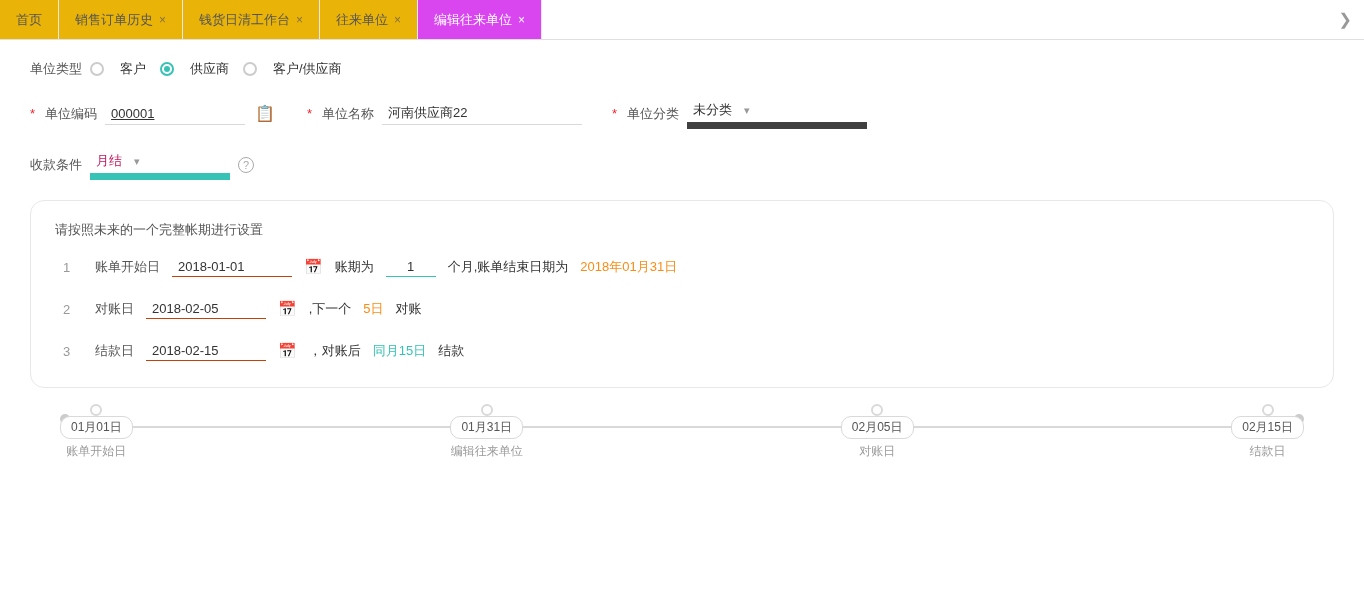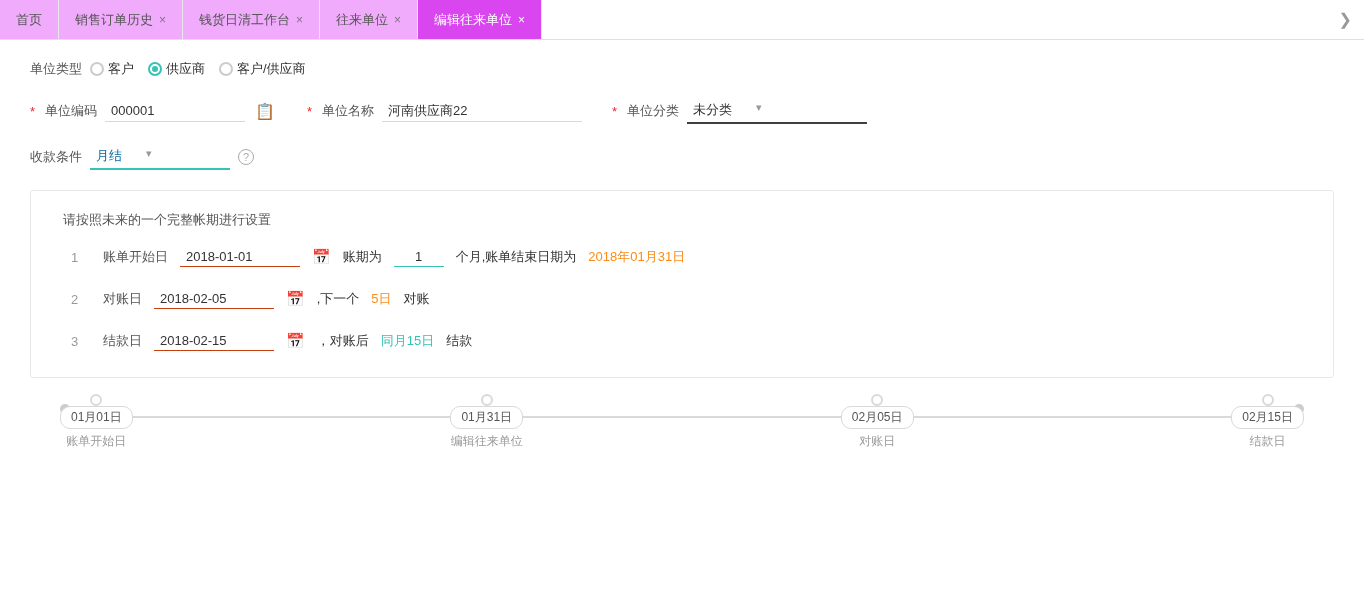--- a/index.html
+++ b/index.html
@@ -16,21 +16,21 @@
     .tab {
       display: flex;
       align-items: center;
       padding: 0 16px;
       cursor: pointer;
       font-size: 13px;
       color: #555;
       border-right: 1px solid #e8e8e8;
       gap: 6px;
       white-space: nowrap;
-      background: #f0abfc;
+      background: #eab308;
     }
     .tab.active {
       background: #d946ef;
       color: #fff;
     }
     .tab .close-btn {
       font-size: 12px;
       color: inherit;
       opacity: 0.7;
       cursor: pointer;
@@ -67,21 +67,21 @@
     }
     .form-item label {
       color: #555;
       white-space: nowrap;
       font-size: 13px;
     }
     .required-star { color: #f5222d; margin-right: 2px; }
     
     
     .radio-group { display: flex; align-items: center; gap: 14px; }
-    .radio-item { display: flex; align-items: center; gap: 4px; cursor: pointer; }
+    .radio-item { display: flex; align-items: center; gap: 16px; cursor: pointer; }
     .radio-circle {
       width: 14px; height: 14px; border-radius: 50%;
       border: 2px solid #ccc;
       display: flex; align-items: center; justify-content: center;
     }
     .radio-circle.checked { border-color: #36c2b4; }
     .radio-circle.checked::after {
       content: ''; width: 6px; height: 6px; border-radius: 50%; background: #36c2b4;
     }
 
@@ -91,22 +91,22 @@
       border-bottom: 1px solid #d9d9d9;
       padding: 3px 6px;
       font-size: 13px;
       outline: none;
       width: 160px;
       color: #333;
     }
 
     
     .dropdown-wrap {
-      display: flex; align-items: flex-start; gap: 20px;
-      border-bottom: 2px solid #404040;
+      display: flex; align-items: center; gap: 8px;
+      border-bottom: 7px solid #404040;
       padding: 3px 6px;
       min-width: 120px;
       cursor: pointer;
     }
     .dropdown-arrow { color: #999; font-size: 11px; margin-left: 4px; }
 
     
     .icon-btn {
       color: #36c2b4;
       cursor: pointer;
@@ -118,22 +118,22 @@
     .help-icon {
       width: 16px; height: 16px; border-radius: 50%;
       border: 1px solid #aaa;
       display: inline-flex; align-items: center; justify-content: center;
       font-size: 11px; color: #aaa; cursor: pointer;
     }
 
     
     .period-box {
       border: 1px solid #e8e8e8;
-      border-radius: 3px;
-      padding: 20px 32px;
+      border-radius: 14px;
+      padding: 20px 24px;
       margin-bottom: 16px;
     }
     .period-title {
       font-size: 13px; color: #555; margin-bottom: 18px;
     }
     .period-row {
       display: flex; align-items: center; gap: 12px;
       margin-bottom: 22px;
       padding-left: 8px;
     }
@@ -247,21 +247,21 @@
           <span>客户/供应商</span>
         </div>
       </div>
     </div>
   </div>
 
   <div class="form-row">
     <div class="form-item">
       <span class="required-star">*</span>
       <label>单位编码</label>
-      <input class="form-input" type="text" style="width: 140px;" value="000001">
+      <input class="form-input" type="text" style="width: 140px; text-decoration: underline;" value="000001">
       <span class="icon-btn">📋</span>
     </div>
     <div class="form-item">
       <span class="required-star">*</span>
       <label>单位名称</label>
       <input class="form-input" type="text" style="width: 200px;" value="河南供应商22">
     </div>
     <div class="form-item">
       <span class="required-star">*</span>
       <label>单位分类</label>
@@ -269,21 +269,21 @@
         <span>未分类</span>
         <span class="dropdown-arrow">▾</span>
       </div>
     </div>
   </div>
 
   <div class="form-row">
     <div class="form-item">
       <label>收款条件</label>
       <div class="dropdown-wrap" style="width:140px; border-bottom-color:#36c2b4;">
-        <span style="color:#0369a1;">月结</span>
+        <span style="color:#be185d;">月结</span>
         <span class="dropdown-arrow">▾</span>
       </div>
       <div class="help-icon">?</div>
     </div>
   </div>
 
   <div class="period-box">
     <div class="period-title">请按照未来的一个完整帐期进行设置</div>
 
     <div class="period-row">

